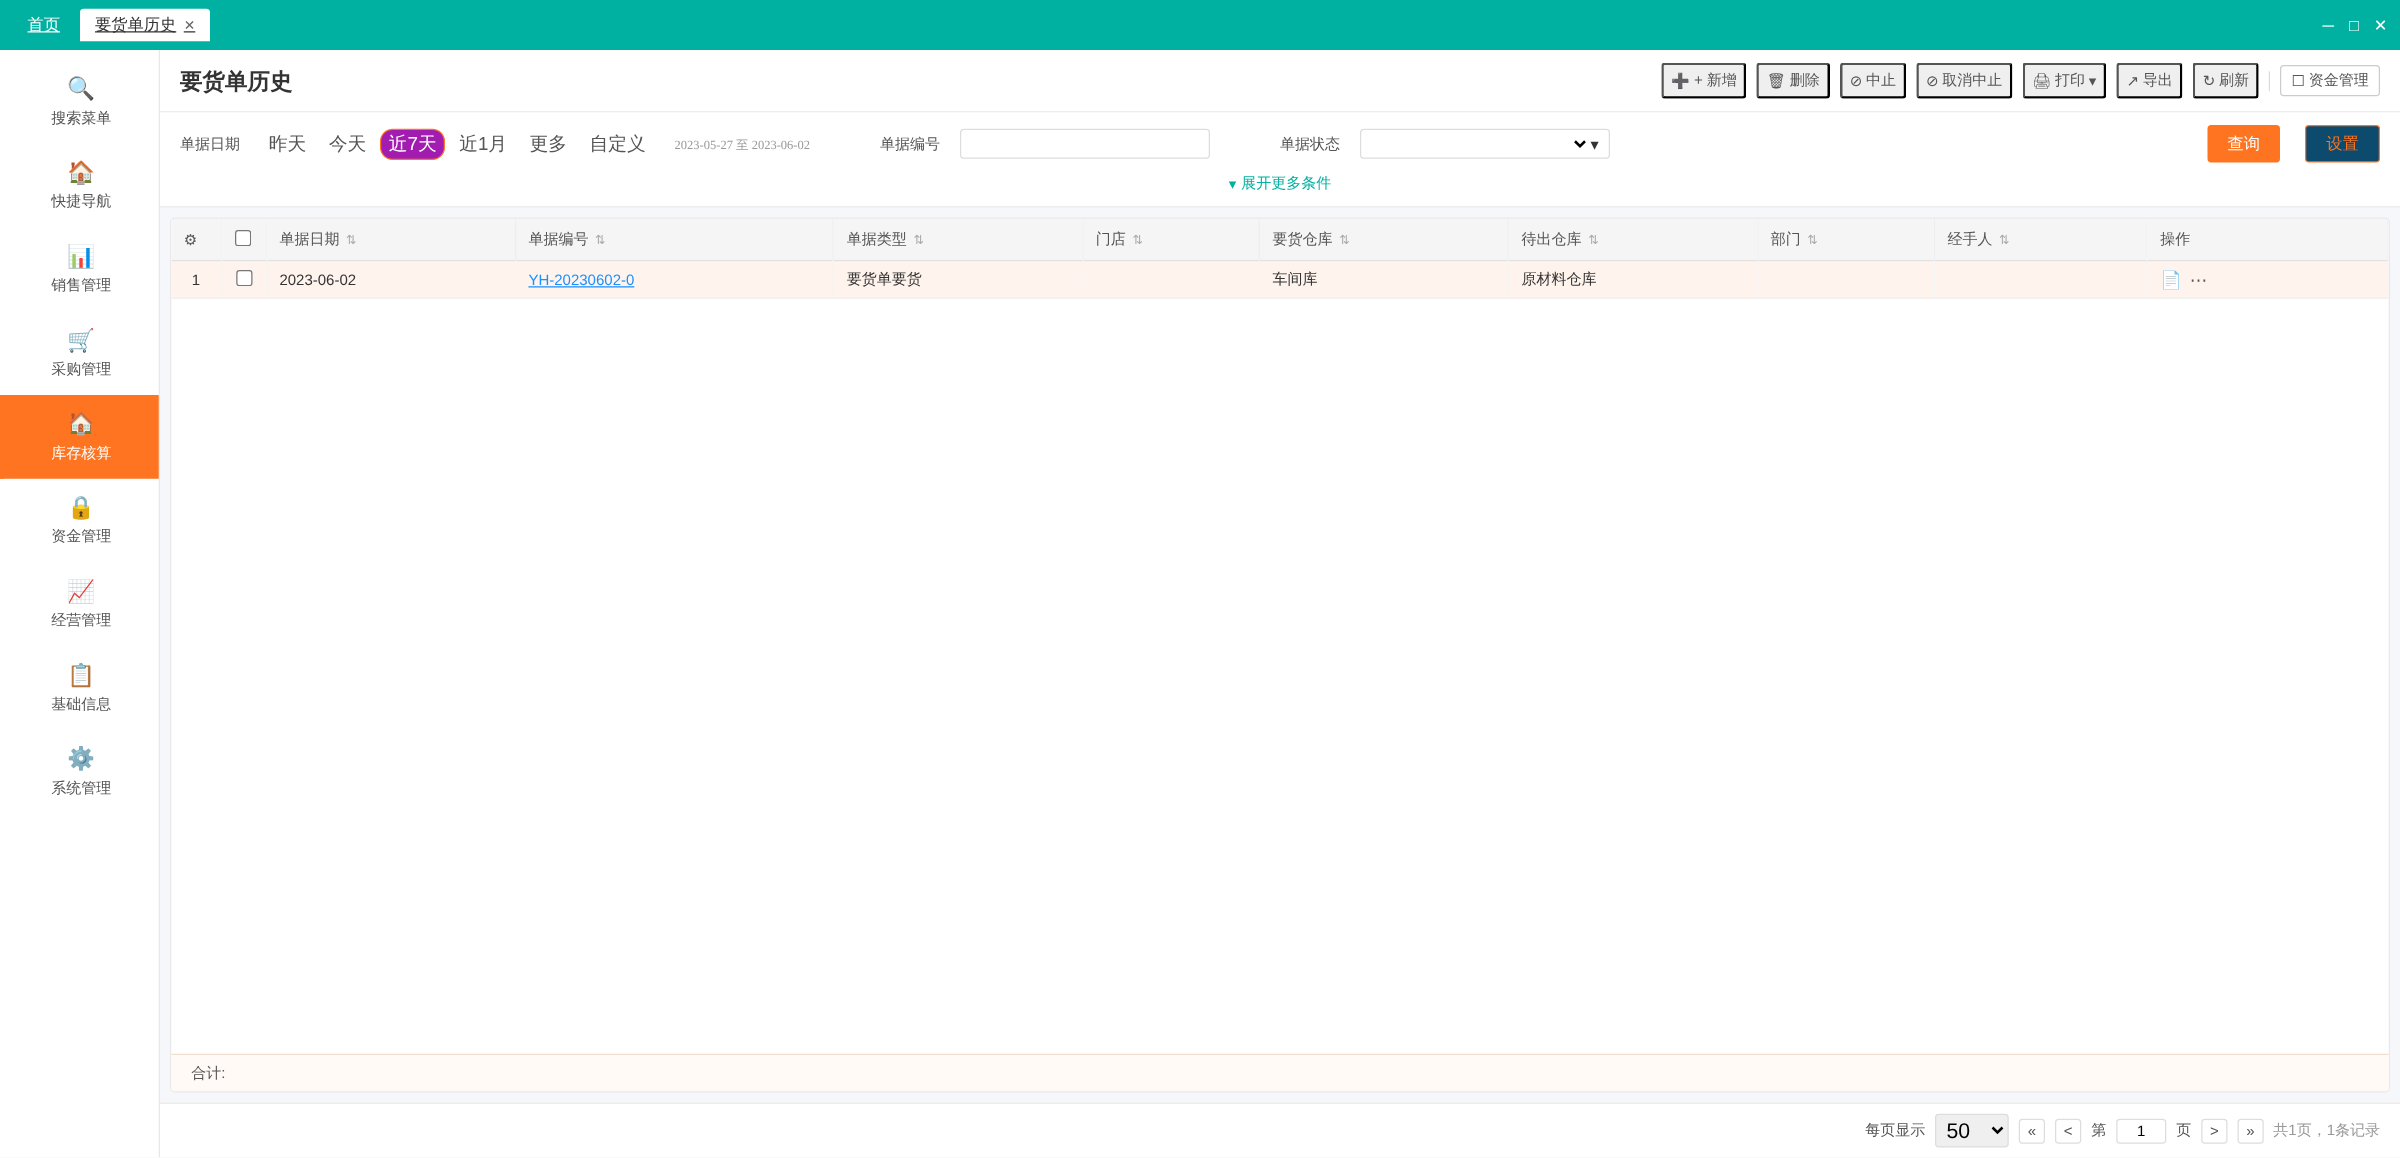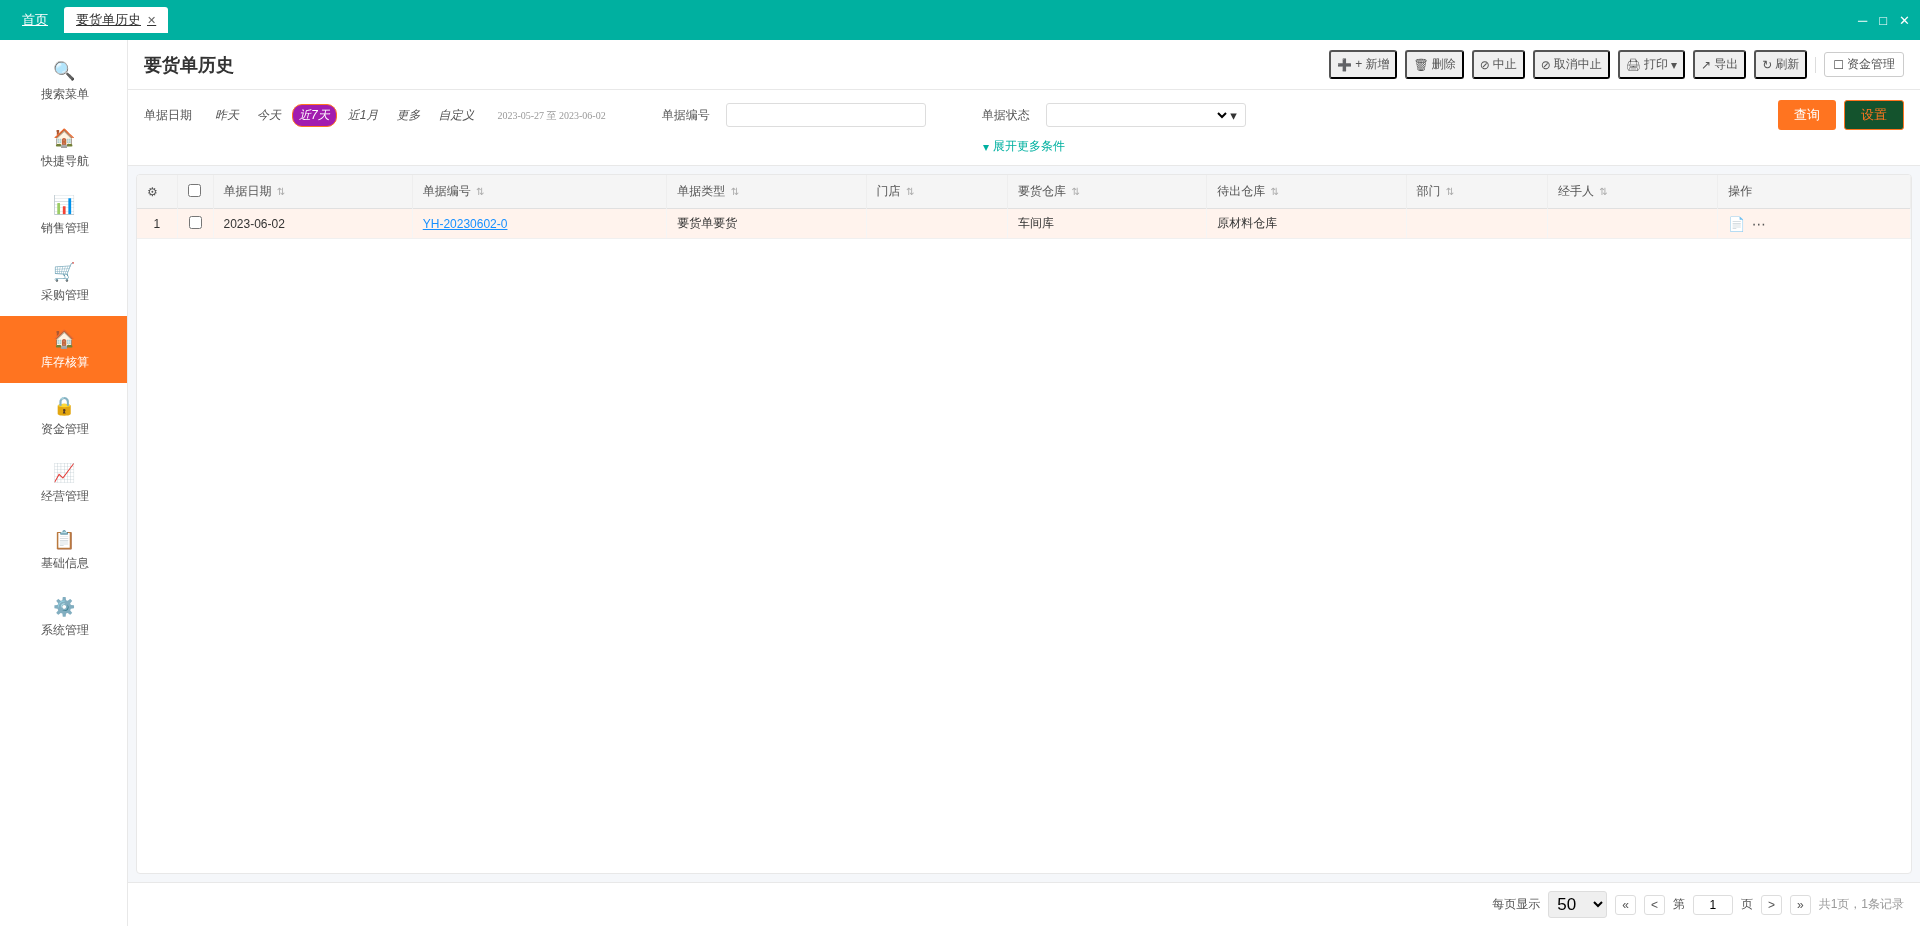--- a/index.html
+++ b/index.html
@@ -26,28 +26,28 @@
 
     
     .content { flex: 1; display: flex; flex-direction: column; overflow: hidden; background: #f5f7fa; }
 
     
     .page-header { background: white; padding: 10px 16px; display: flex; align-items: center; justify-content: space-between; border-bottom: 1px solid #e8e8e8; flex-shrink: 0; }
     .page-title { font-size: 18px; font-weight: bold; color: #333; }
     .header-actions { display: flex; align-items: center; gap: 8px; }
     .header-btn { display: flex; align-items: center; gap: 3px; cursor: pointer; color: #555; font-size: 12px; padding: 4px 6px; border-radius: 3px; }
     .btn-primary { background: #ff7420; color: white; border: none; padding: 6px 16px; border-radius: 3px; cursor: pointer; font-size: 13px; }
-    .btn-outline { background: #14532d; color: #ff7420; border: 1px solid #ff7420; padding: 5px 16px; border-radius: 3px; cursor: pointer; font-size: 13px; }
+    .btn-outline { background: #0c4a6e; color: #ff7420; border: 1px solid #ff7420; padding: 5px 16px; border-radius: 3px; cursor: pointer; font-size: 13px; }
 
     
     .filter-area { background: white; padding: 10px 16px; border-bottom: 1px solid #e8e8e8; flex-shrink: 0; }
     .filter-row { display: flex; align-items: center; gap: 16px; margin-bottom: 8px; }
     .filter-label { color: #555; font-size: 12px; white-space: nowrap; }
     .filter-date-btns { display: flex; gap: 4px; align-items: center; }
-    .date-btn { padding: 2px 6px; border-radius: 10px; cursor: pointer; font-size: 12px; color: #555; border: 1px solid transparent; font-style: italic; }
+    .date-btn { padding: 2px 6px; border-radius: 10px; cursor: pointer; font-size: 15px; color: #555; border: 1px solid transparent; }
     .date-btn.active { background: #a21caf; color: white; border-color: #ff7420; }
     .date-range-text { font-size: 10px; color: #999; margin-top: 2px; font-family: Liberation Serif, serif; }
     .filter-input { border: 1px solid #ddd; border-radius: 3px; padding: 4px 8px; font-size: 12px; width: 200px; outline: none; }
     .filter-select-wrap { display: flex; align-items: center; border: 1px solid #ddd; border-radius: 3px; padding: 3px 8px; min-width: 200px; background: white; }
     .filter-select-wrap select { border: none; outline: none; font-size: 12px; flex: 1; background: transparent; }
     .expand-more { display: flex; align-items: center; justify-content: center; gap: 4px; color: #00b0a0; cursor: pointer; font-size: 12px; margin-top: 4px; }
 
     
     .table-area { flex: 1; overflow: auto; background: white; margin: 8px; border-radius: 4px; border: 1px solid #e8e8e8; display: flex; flex-direction: column; }
     .data-table { width: 100%; border-collapse: collapse; font-size: 12px; }
@@ -200,21 +200,21 @@
         <input class="filter-input" type="text" placeholder="" style="">
 
         <span class="filter-label" style="margin-left:40px;">单据状态</span>
         <div class="filter-select-wrap">
           <select>
             <option value=""></option>
           </select>
           <span>▾</span>
         </div>
 
-        <div style="margin-left:auto; display:flex; gap:8px;">
+        <div style="margin-left:auto; display:flex; gap:20px;">
           <button class="btn-primary">查询</button>
           <button class="btn-outline">设置</button>
         </div>
       </div>
       <div class="expand-more">
         <span>▾</span>
         <span>展开更多条件</span>
       </div>
     </div>
 
@@ -252,20 +252,23 @@
                 <div class="action-icons">
                   <span class="action-icon" title="查看">📄</span>
                   <span class="action-icon" title="更多">⋯</span>
                 </div>
               </td>
             </tr>
           </tbody>
         </table>
       </div>
 
+      <div class="table-footer">
+        <span>合计:</span>
+      </div>
     </div>
 
     <div class="pagination-bar">
       <span>每页显示</span>
       <select>
         <option value="20">20</option>
         <option value="50" selected="">50</option>
         <option value="100">100</option>
         <option value="200">200</option>
       </select>

